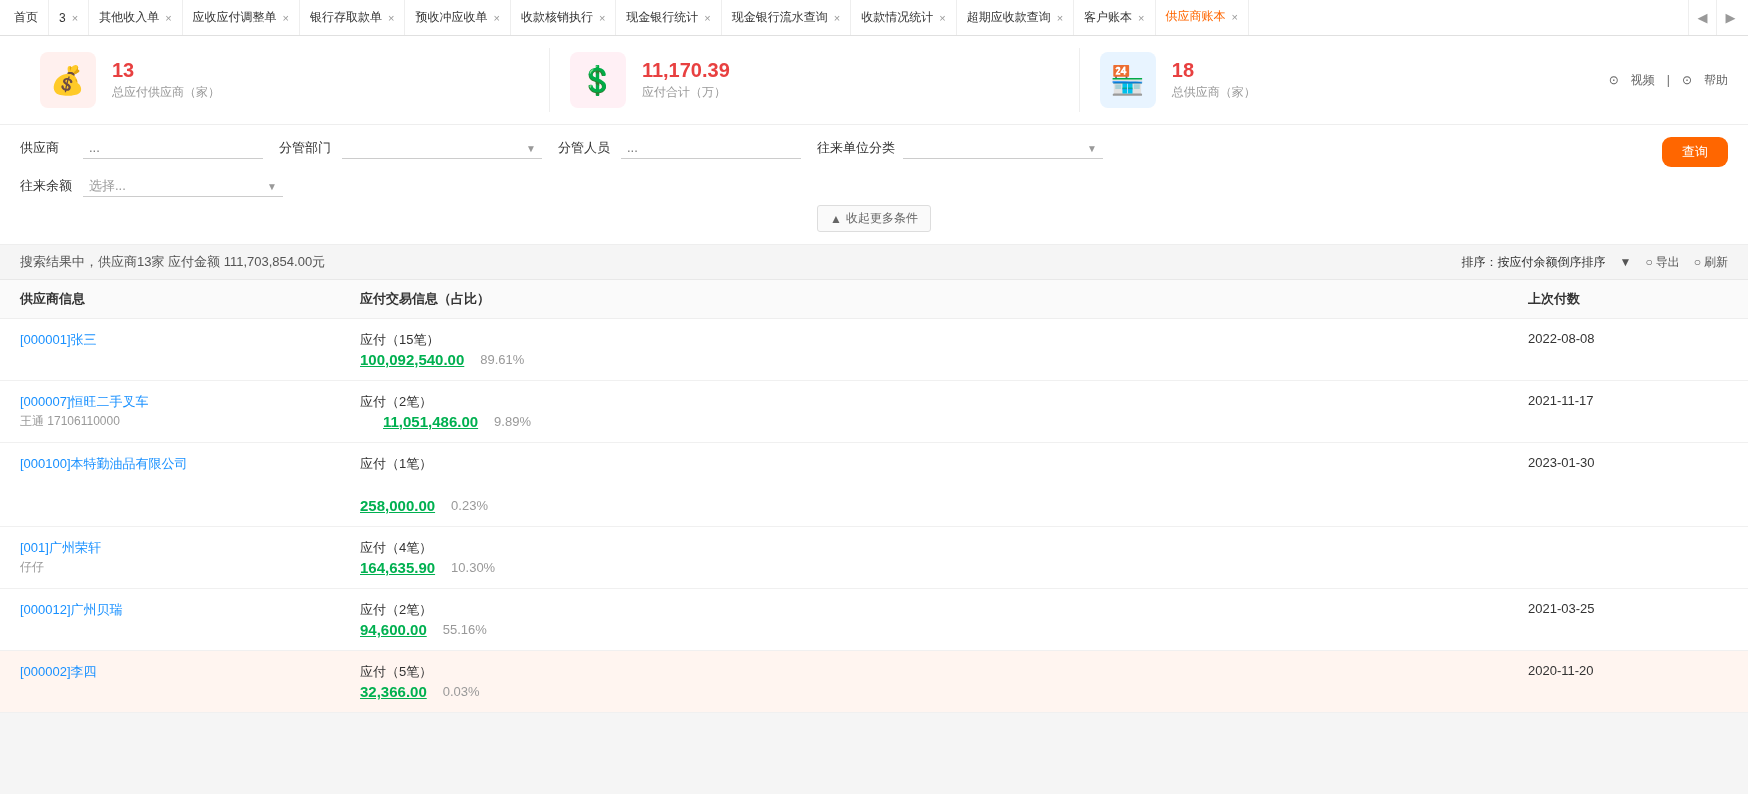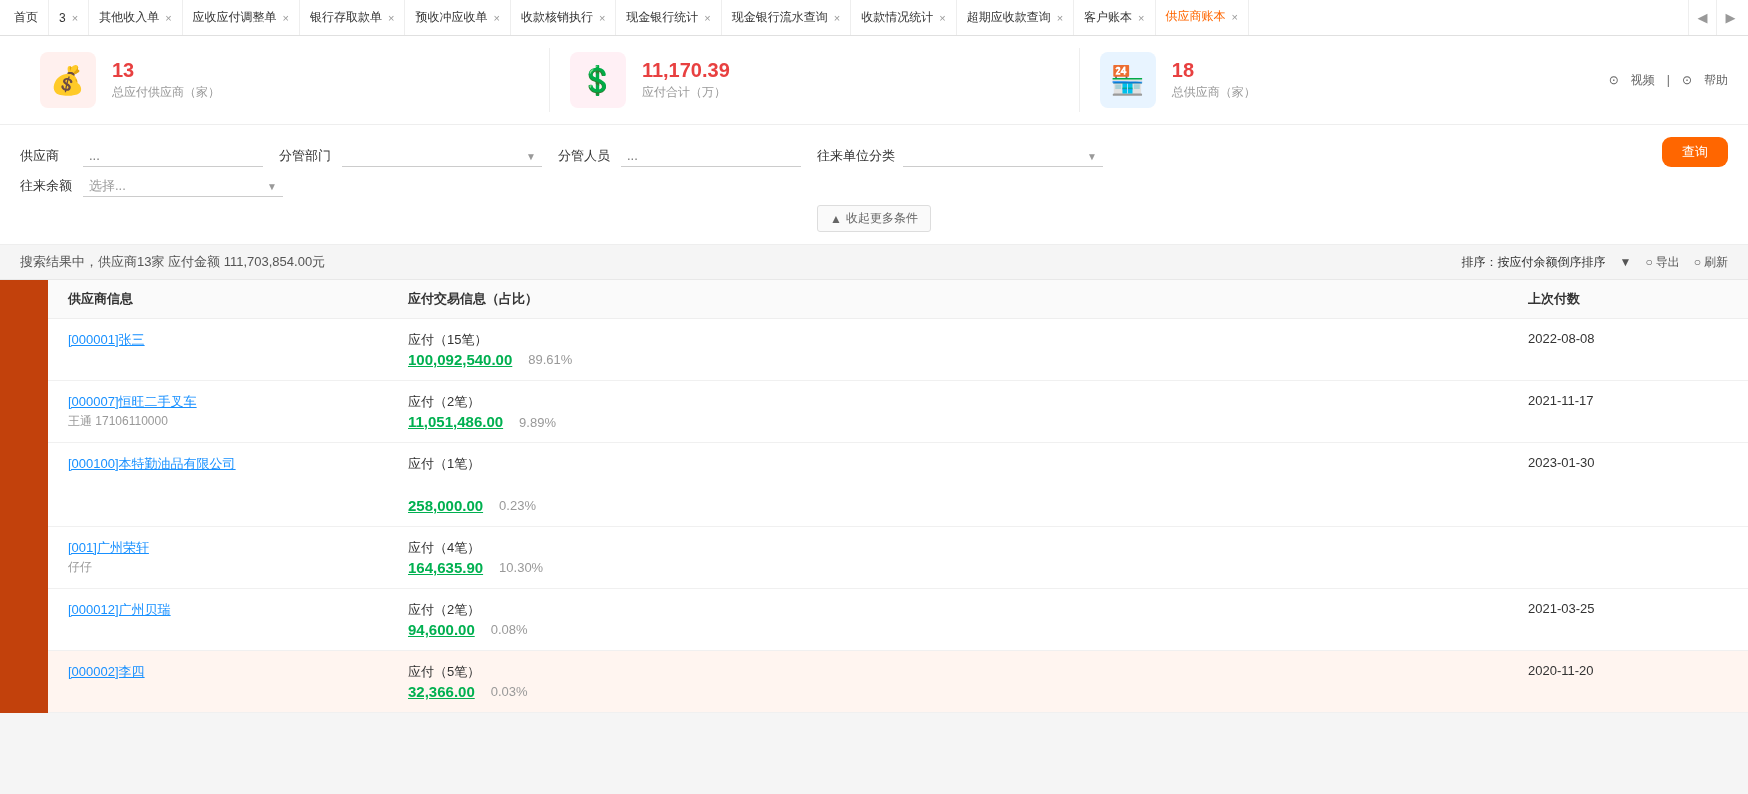--- a/index.html
+++ b/index.html
@@ -75,21 +75,21 @@
     .summary-top-right a { color: #666; text-decoration: none; cursor: pointer; }
 
     
     .filter-area {
       background: #fff;
       padding: 12px 20px 8px;
       border-bottom: 1px solid #eee;
     }
     .filter-row {
       display: flex;
-      align-items: flex-end;
+      align-items: flex-start;
       gap: 16px;
       margin-bottom: 8px;
     }
     .filter-item {
       display: flex;
       align-items: center;
       gap: 8px;
     }
     .filter-label {
       font-size: 13px;
@@ -181,23 +181,22 @@
     .result-bar .right-actions .action-link {
       display: flex;
       align-items: center;
       gap: 3px;
       cursor: pointer;
       color: #555;
     }
 
     
     .data-table {
-      background: #c2410c;
+      background: #4c1d95;
       width: 100%;
-      padding-left: 48px;
     }
     .table-header {
       display: flex;
       align-items: center;
       padding: 10px 20px;
       background: #fafafa;
       border-bottom: 1px solid #eee;
       font-weight: bold;
       font-size: 13px;
       color: #333;
@@ -210,21 +209,20 @@
       display: flex;
       align-items: flex-start;
       padding: 12px 20px;
       border-bottom: 1px solid #f0f0f0;
       background: #fff;
     }
     .table-row.highlighted { background: #fff5f0; }
 
     .supplier-name a {
       color: #1890ff;
-      text-decoration: underline;
       cursor: pointer;
       font-size: 13px;
     }
     .supplier-sub {
       font-size: 12px;
       color: #999;
       margin-top: 2px;
     }
 
     .transaction-info { }
@@ -389,21 +387,21 @@
         </div>
         <div class="col-last-pay last-pay">2022-08-08</div>
       </div>
       <div class="table-row">
         <div class="col-supplier">
           <div class="supplier-name"><a>[000007]恒旺二手叉车</a></div>
           <div class="supplier-sub">王通  17106110000</div>
         </div>
         <div class="col-transaction transaction-info">
           <div class="transaction-label">应付（2笔）</div>
-          <div style="display: flex; align-items: flex-end;">
+          <div style="display: flex; align-items: center; margin-left: 23px;">
             <span class="transaction-amount">11,051,486.00</span>
             <span class="transaction-percent">9.89%</span>
           </div>
         </div>
         <div class="col-last-pay last-pay">2021-11-17</div>
       </div>
       <div class="table-row">
         <div class="col-supplier">
           <div class="supplier-name"><a>[000100]本特勤油品有限公司</a></div>
         </div>
@@ -431,21 +429,21 @@
         <div class="col-last-pay last-pay"></div>
       </div>
       <div class="table-row">
         <div class="col-supplier">
           <div class="supplier-name"><a>[000012]广州贝瑞</a></div>
         </div>
         <div class="col-transaction transaction-info">
           <div class="transaction-label">应付（2笔）</div>
           <div style="display: flex; align-items: center;">
             <span class="transaction-amount">94,600.00</span>
-            <span class="transaction-percent">0.08%</span>
+            <span class="transaction-percent">55.16%</span>
           </div>
         </div>
         <div class="col-last-pay last-pay">2021-03-25</div>
       </div>
       <div class="table-row highlighted">
         <div class="col-supplier">
           <div class="supplier-name"><a>[000002]李四</a></div>
         </div>
         <div class="col-transaction transaction-info">
           <div class="transaction-label">应付（5笔）</div>

